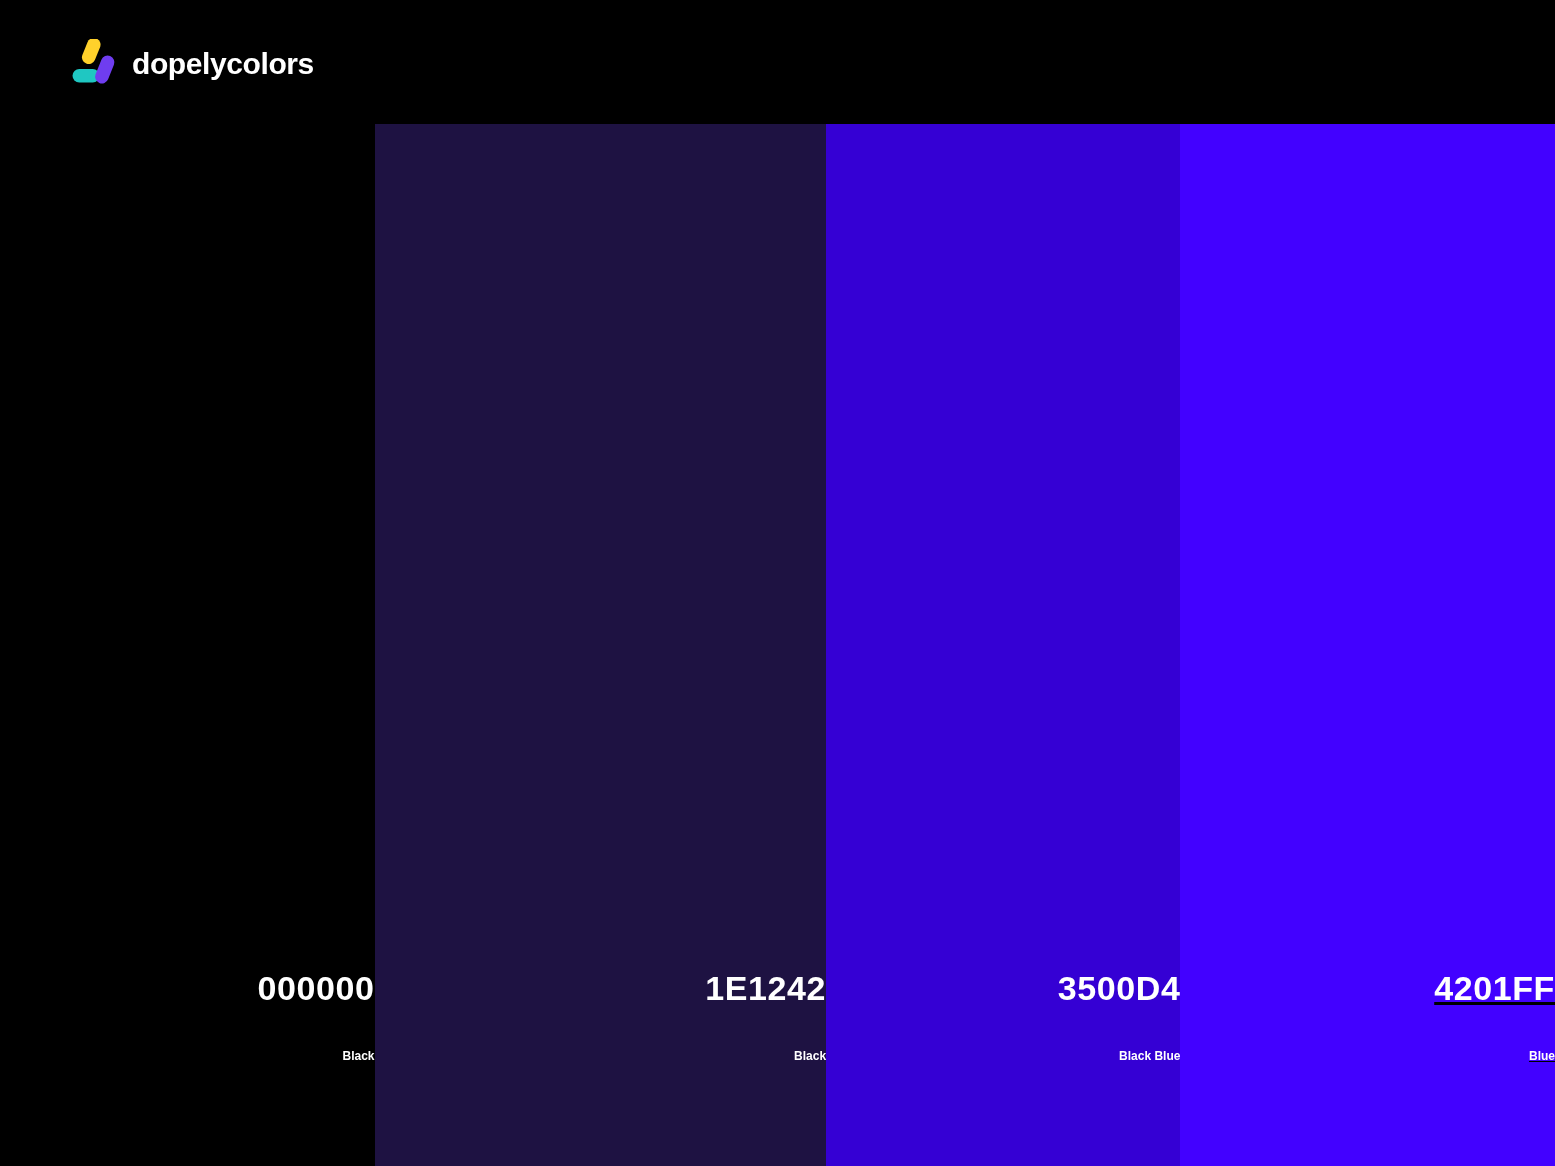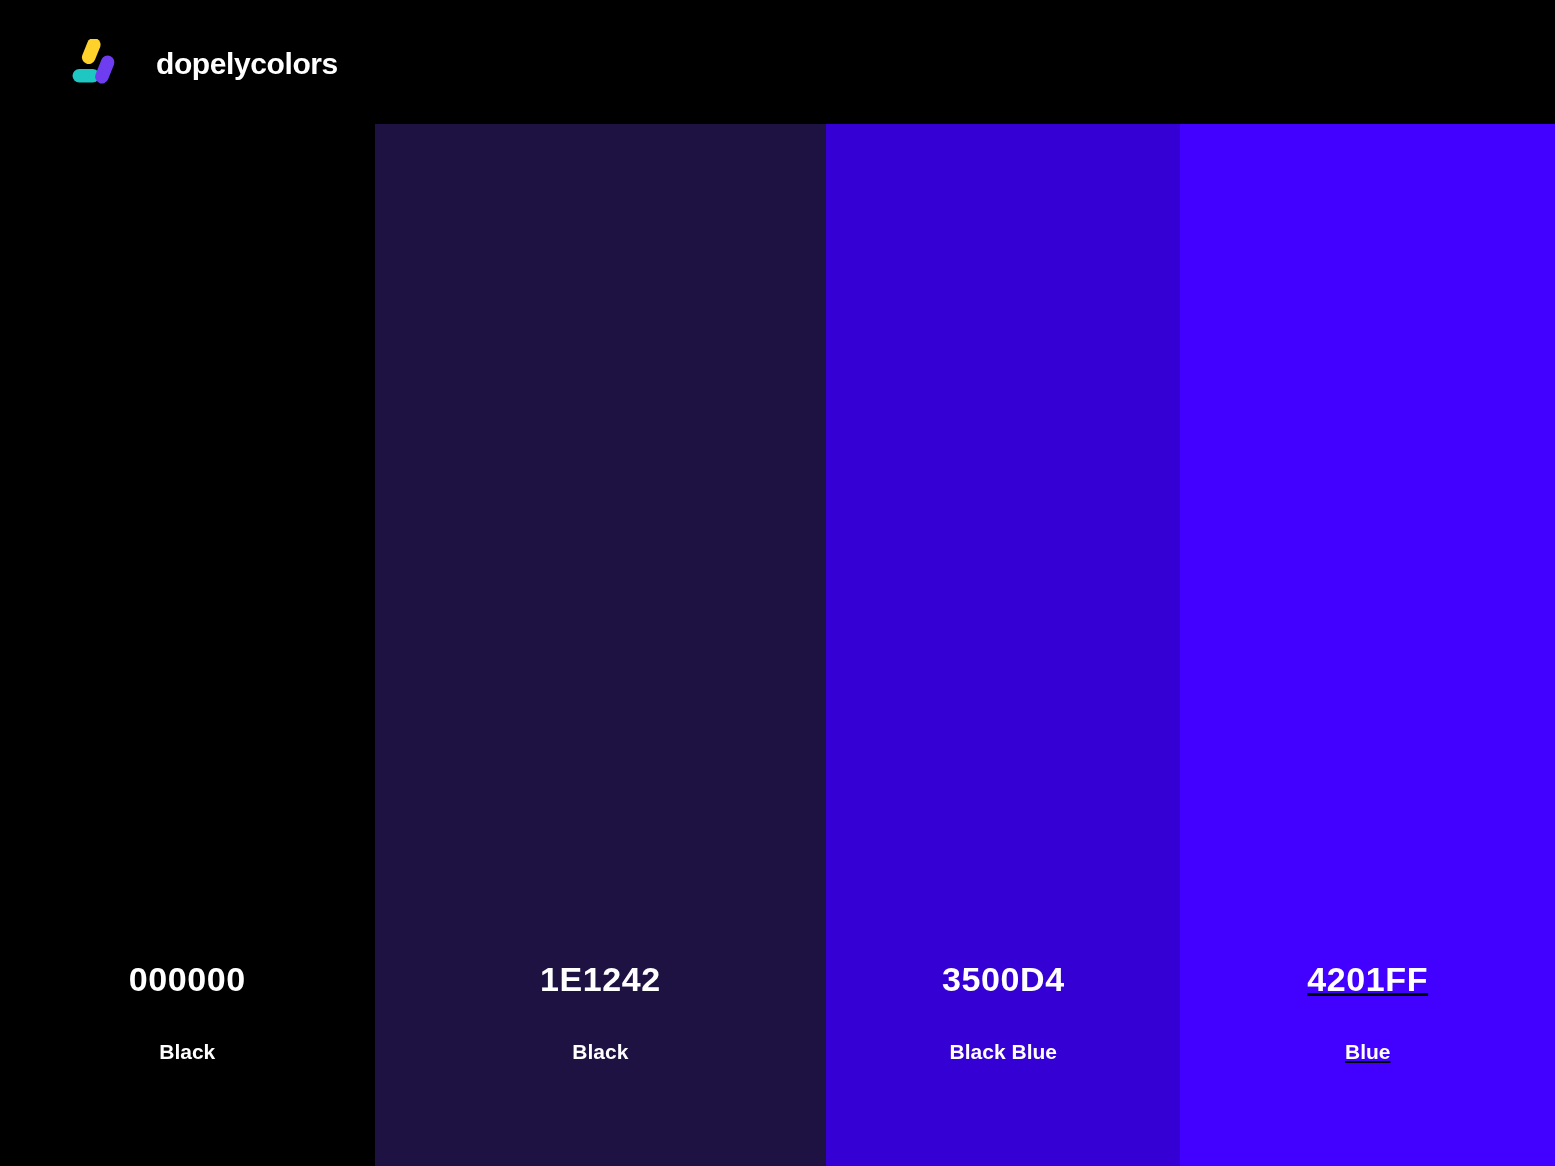--- a/index.html
+++ b/index.html
@@ -39,21 +39,20 @@
     flex: 0 0 auto;
   }
 
   .brand-name {
     color: #ffffff;
     font-size: 30px;
     font-weight: bold;
     letter-spacing: -0.4px;
     line-height: 1;
     white-space: nowrap;
-    margin-left: 24px;
   }
 
   
   .swatch-strip {
     position: absolute;
     left: 0;
     top: 0;
     width: 1555px;
     height: 1166px;
     display: flex;
@@ -83,37 +82,37 @@
     top: 0;
   }
   .swatch.col-1 .swatch-fill,
   .swatch.col-2 .swatch-fill,
   .swatch.col-3 .swatch-fill { top: 124px; }
 
   .swatch-text {
     position: relative;
     z-index: 2;
     width: 100%;
-    text-align: center;
+    text-align: right;
     padding-bottom: 104px;
   }
 
   .swatch-hex {
     display: block;
     color: #ffffff;
     font-size: 34px;
     font-weight: bold;
     letter-spacing: 0.6px;
     line-height: 1;
   }
 
   .swatch-name {
     display: block;
     color: #ffffff;
-    font-size: 21px;
+    font-size: 12px;
     font-weight: bold;
     line-height: 1;
     margin-top: 45px;
   }
 </style>
 </head>
 <body style="background: rgb(0, 0, 0);">
 
 <div id="app" style="background: rgb(0, 0, 0);">
 

